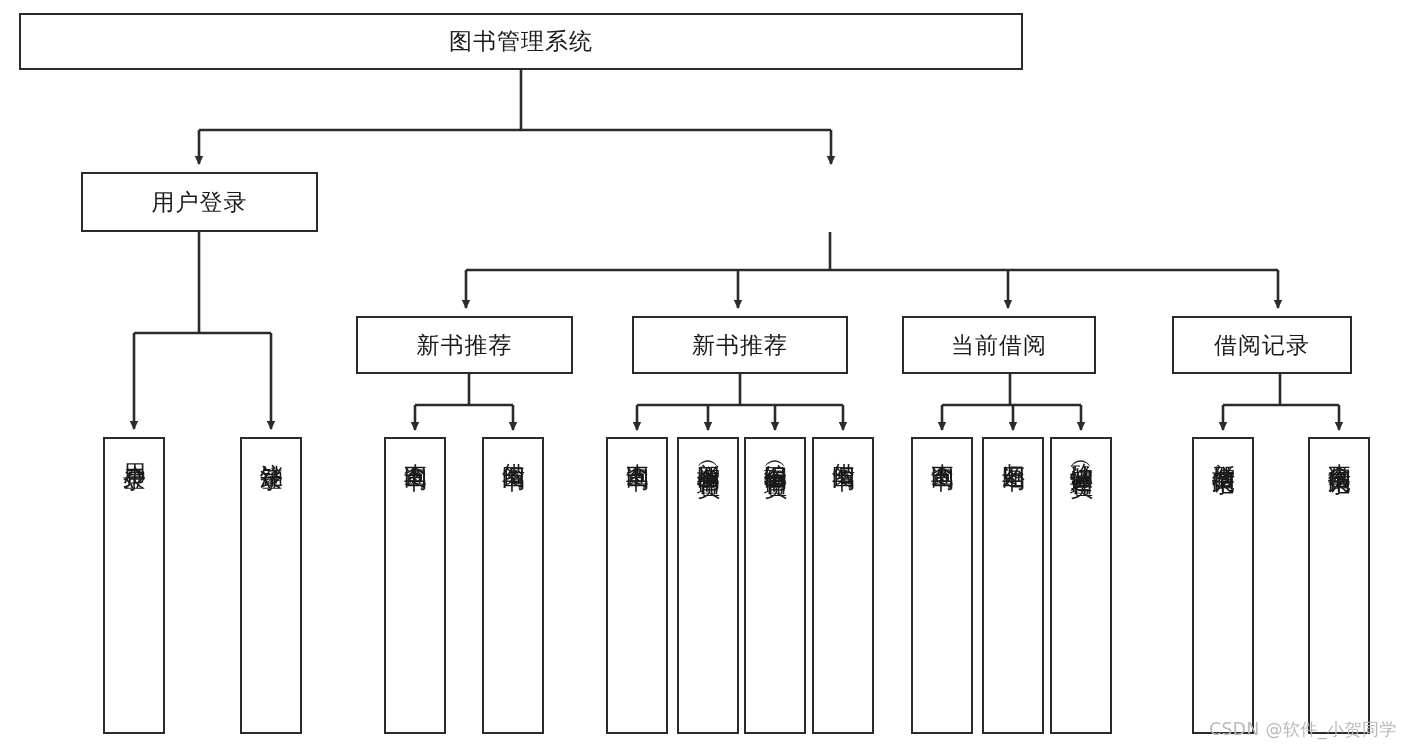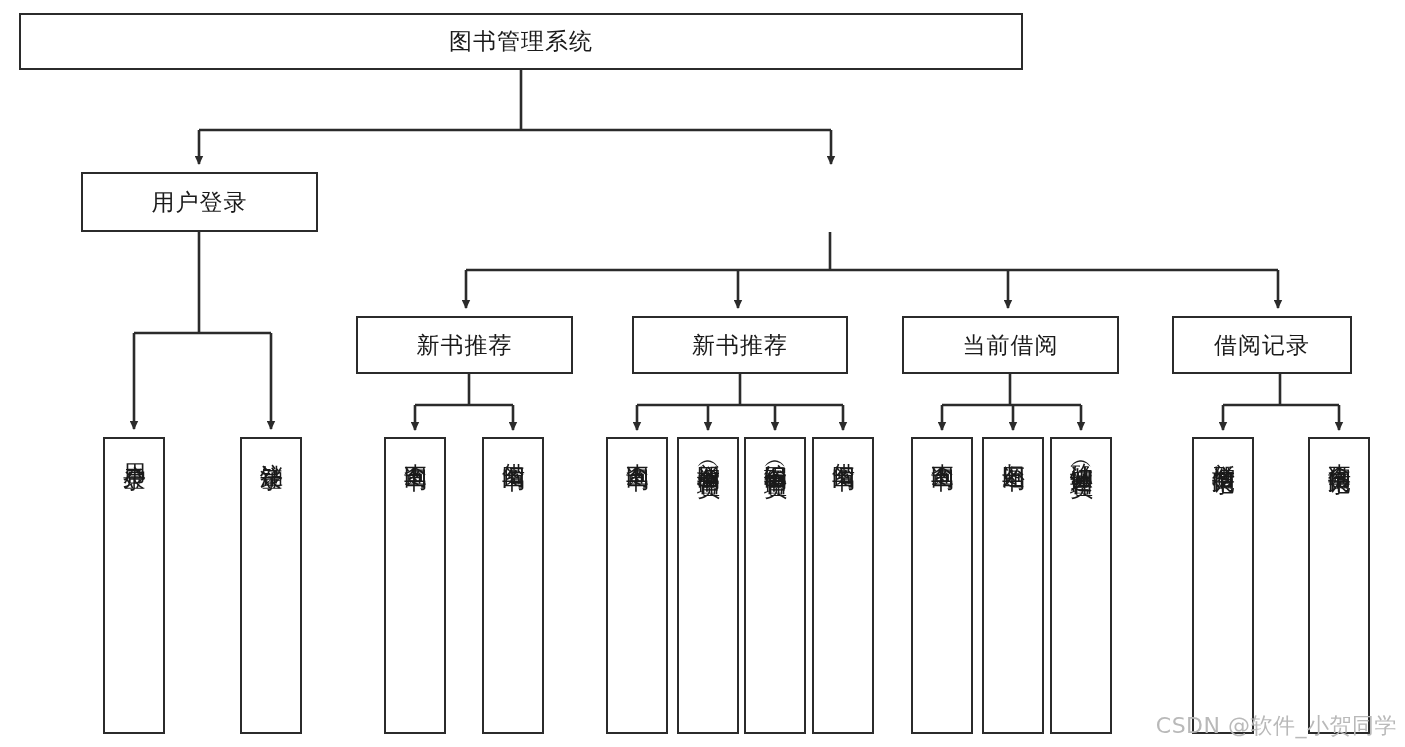--- a/index.html
+++ b/index.html
@@ -51,21 +51,21 @@
     text-orientation: upright;
     font-size: 23px;
     line-height: 1.12;
     letter-spacing: 2px;
     white-space: nowrap;
   }
   .watermark {
     position: absolute;
     right: 8px;
     bottom: 6px;
-    font-size: 22px;
+    font-size: 17px;
     color: #b9b9b9;
     white-space: nowrap;
     letter-spacing: 0.5px;
   }
 </style>
 </head>
 <body>
 
 <div id="canvas">
 
@@ -127,21 +127,21 @@
   <div class="node node-h" style="left:81px; top:172px; width:237px; height:60px;">
     <span class="label">用户登录</span>
   </div>
 
   <div class="node node-h" style="left:356px; top:316px; width:217px; height:58px;">
     <span class="label">新书推荐</span>
   </div>
   <div class="node node-h" style="left:632px; top:316px; width:216px; height:58px;">
     <span class="label">新书推荐</span>
   </div>
-  <div class="node node-h" style="left:902px; top:316px; width:217px; height:58px;">
+  <div class="node node-h" style="left:902px; top:316px; width:194px; height:58px;">
     <span class="label">当前借阅</span>
   </div>
   <div class="node node-h" style="left:1172px; top:316px; width:180px; height:58px;">
     <span class="label">借阅记录</span>
   </div>
 
   <div class="node node-leaf" style="left:103px; top:437px; width:62px; height:297px;">
     <span class="label">用户登录</span>
   </div>
   <div class="node node-leaf" style="left:240px; top:437px; width:62px; height:297px;">

